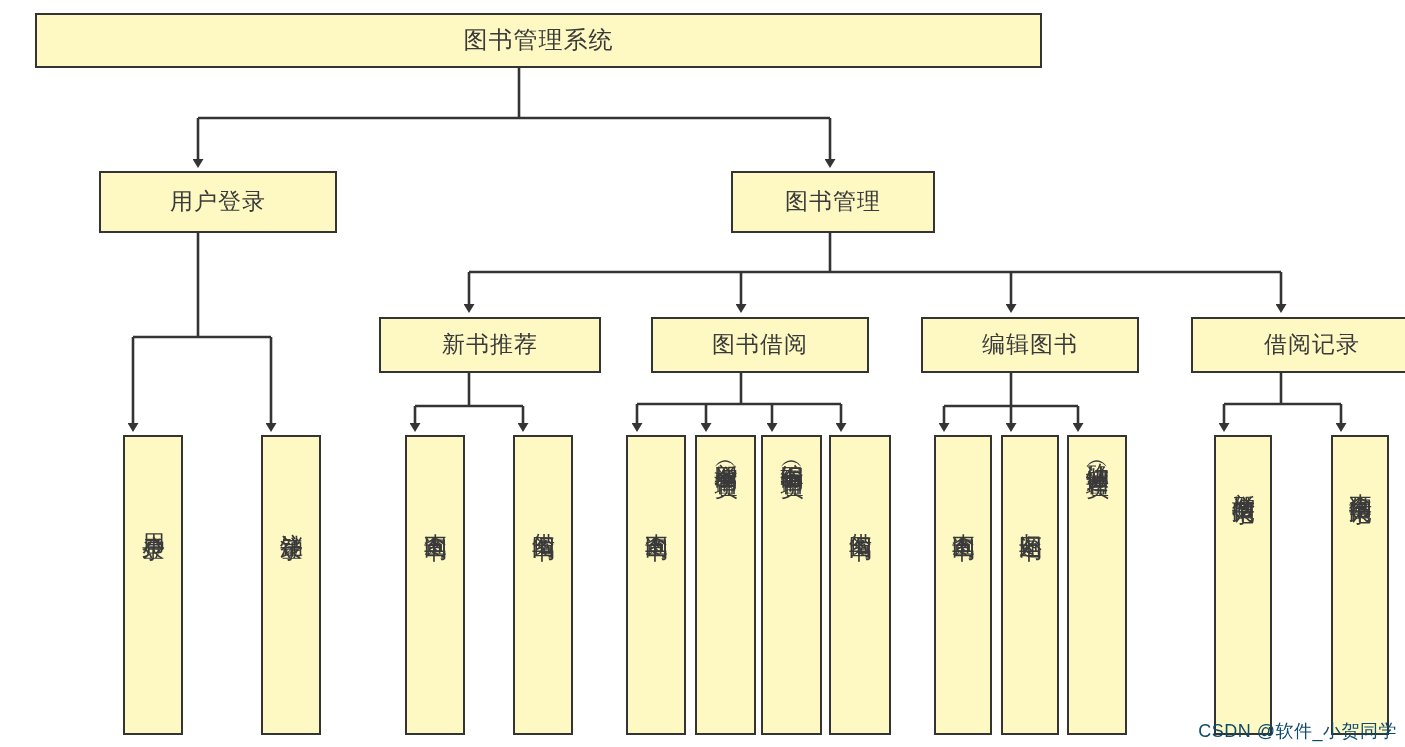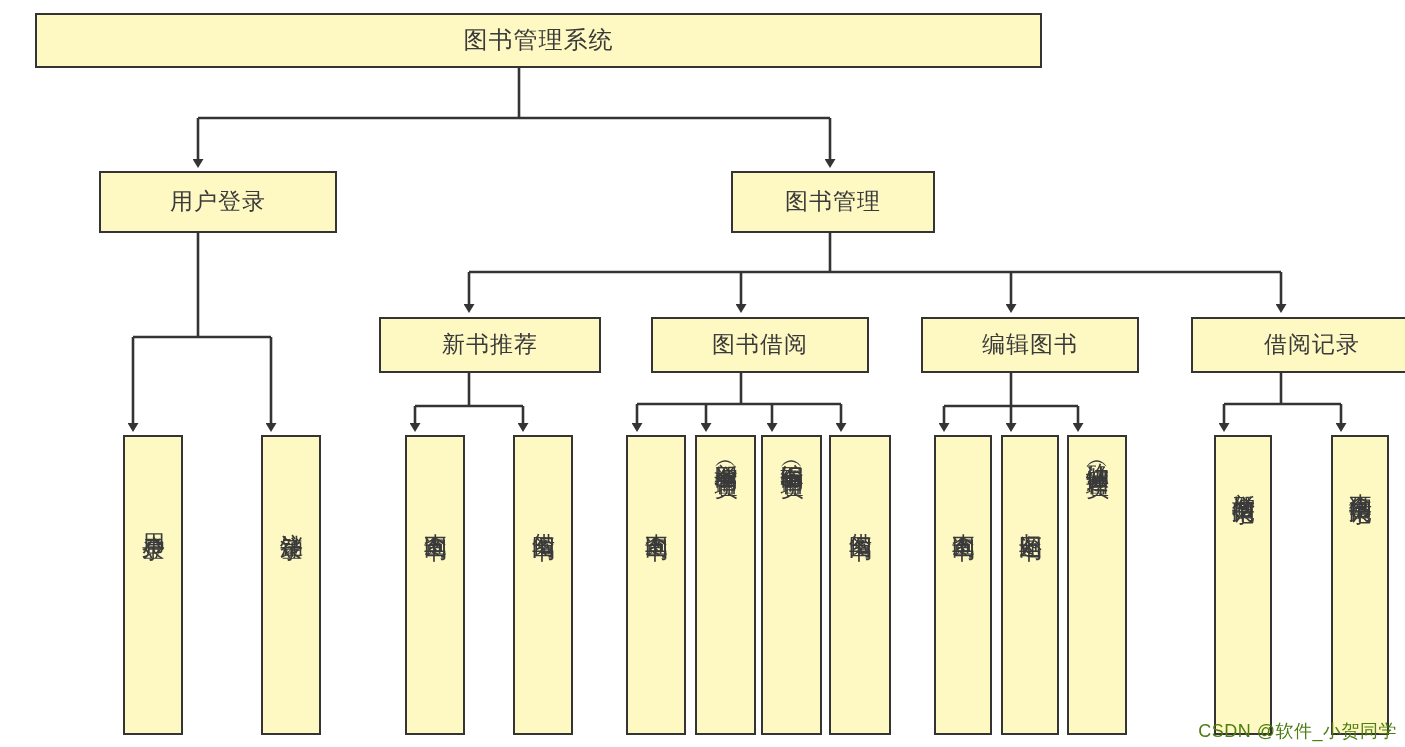--- a/index.html
+++ b/index.html
@@ -60,21 +60,21 @@
     letter-spacing: 2px;
     color: #3a3a3a;
     white-space: nowrap;
     display: block;
   }
   .watermark {
     position: absolute;
     right: 8px;
     bottom: 4px;
     font-size: 18px;
-    color: #4d7c0f;
+    color: #0c4a6e;
     letter-spacing: 0.5px;
     white-space: nowrap;
     z-index: 5;
   }
 </style>
 </head>
 <body>
 
 <div id="canvas">
 

